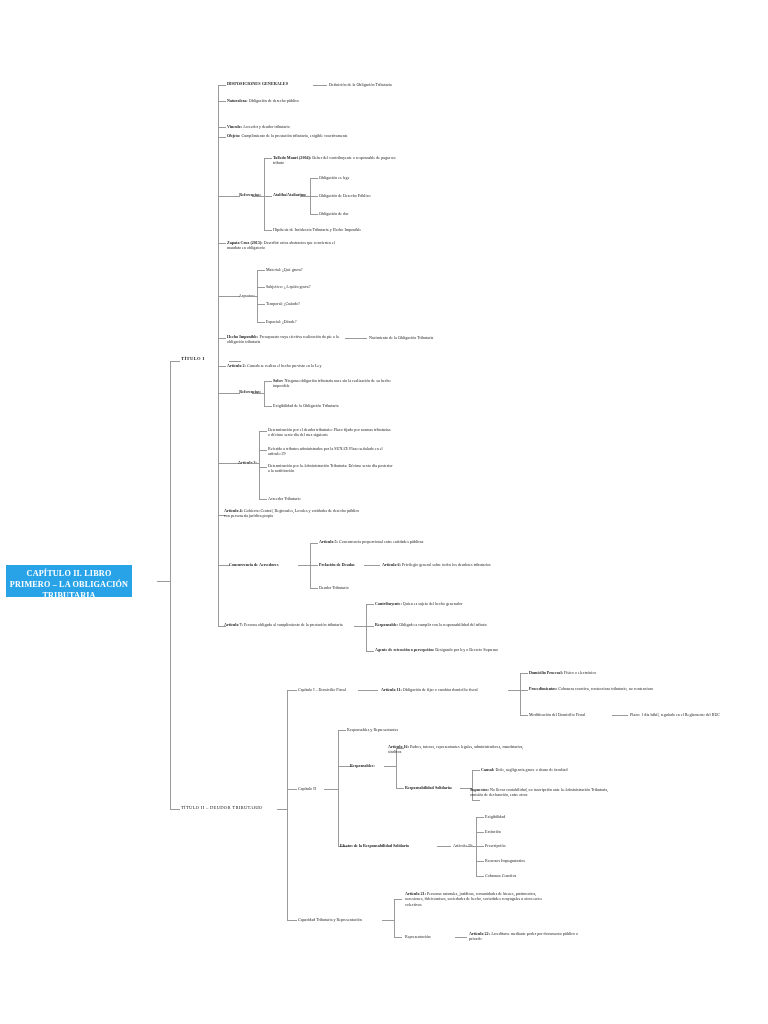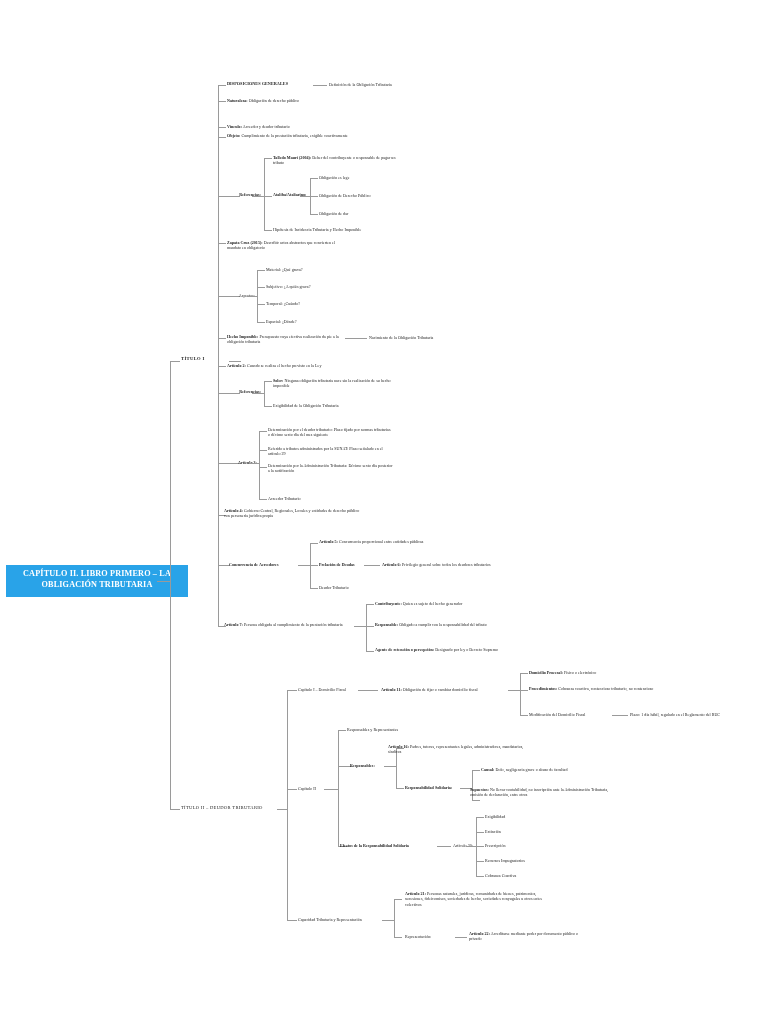--- a/index.html
+++ b/index.html
@@ -2,21 +2,21 @@
 <html><head>
 <meta charset="utf-8">
 <style>
   html,body{margin:0;padding:0;background:#ffffff;}
   body{width:768px;height:1024px;position:relative;overflow:hidden;
        font-family:"Liberation Serif", serif;color:#1d1d1d;}
   .canvas{position:absolute;inset:0;}
 
   
   #root-node{
-    position:absolute;left:6px;top:565px;width:182px;height:32px;
+    position:absolute;left:6px;top:565px;width:126px;height:32px;
     background:#29a3e8;color:#ffffff;
     font-family:"Liberation Serif", serif;font-weight:bold;font-size:8.2px;
     line-height:11px;text-align:center;letter-spacing:.15px;
     padding-top:3px;box-sizing:border-box;overflow:hidden;
   }
 
   
   .node{position:absolute;font-size:4.05px;line-height:5.4px;
         letter-spacing:.02px;white-space:normal;}
   .node b{font-weight:bold;}

